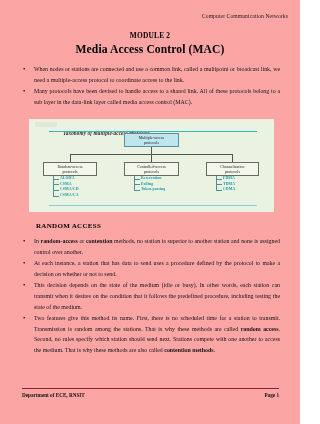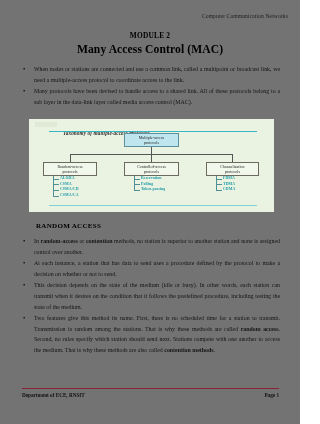--- a/index.html
+++ b/index.html
@@ -14,21 +14,21 @@
     color: #1a1a1a;
     overflow: hidden;
     position: relative;
   }
   .page {
     width: 300px;
     height: 424px;
     box-sizing: border-box;
     padding: 0;
     position: relative;
-    background: #737373;
+    background: #fca5a5;
   }
 
   
   .header {
     position: absolute;
     top: 13px;
     right: 12px;
     font-size: 5.6px;
     letter-spacing: 0.1px;
     color: #222;
@@ -253,21 +253,21 @@
 </style>
 </head>
 <body>
 
 <div class="page">
 
   <div class="header">Computer Communication Networks</div>
 
   <div class="title-block">
     <div class="module-line">MODULE 2</div>
-    <div class="main-title">Many Access Control (MAC)</div>
+    <div class="main-title">Media Access Control (MAC)</div>
   </div>
 
   <ul class="bullets" id="intro-bullets">
       <li>When nodes or stations are connected and use a common link, called a multipoint or broadcast link, we need a multiple-access protocol to coordinate access to the link.</li>
       <li>Many protocols have been devised to handle access to a shared link. All of these protocols belong to a sub layer in the data-link layer called media access control (MAC).</li>
     </ul>
 
   <div class="figure">
     <div class="fig-tag"></div>
     <div class="fig-caption-row">

